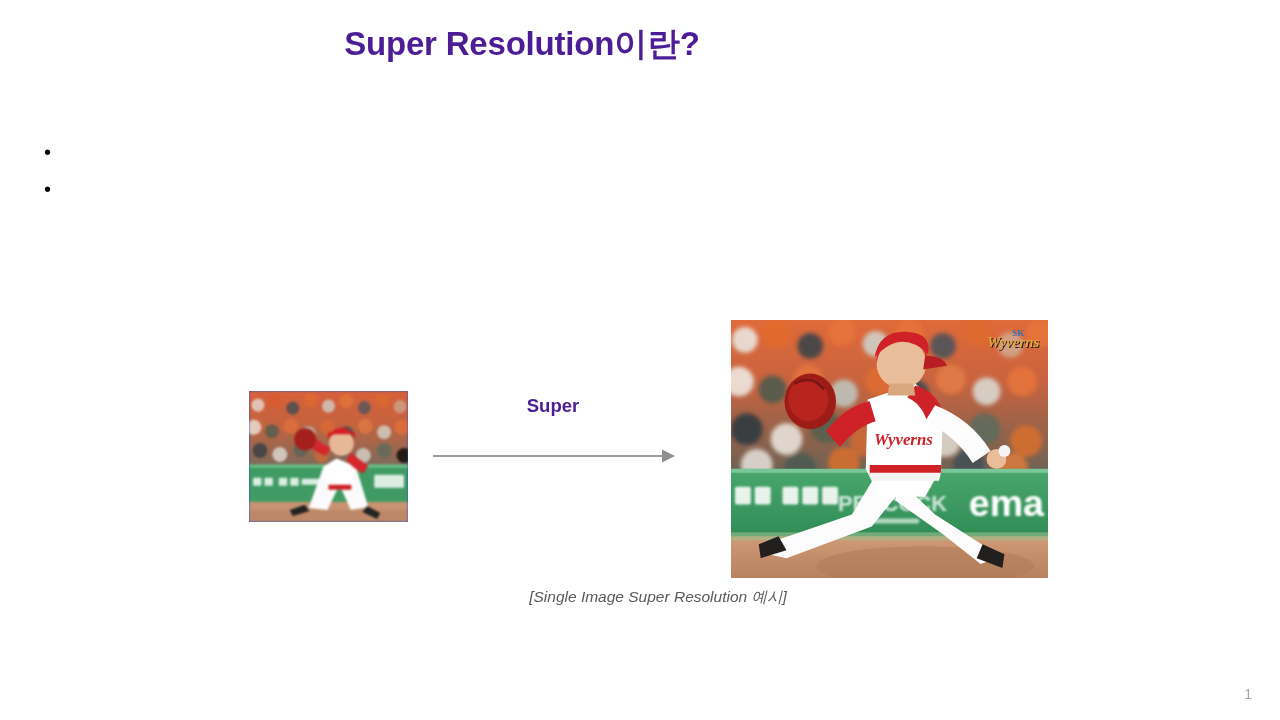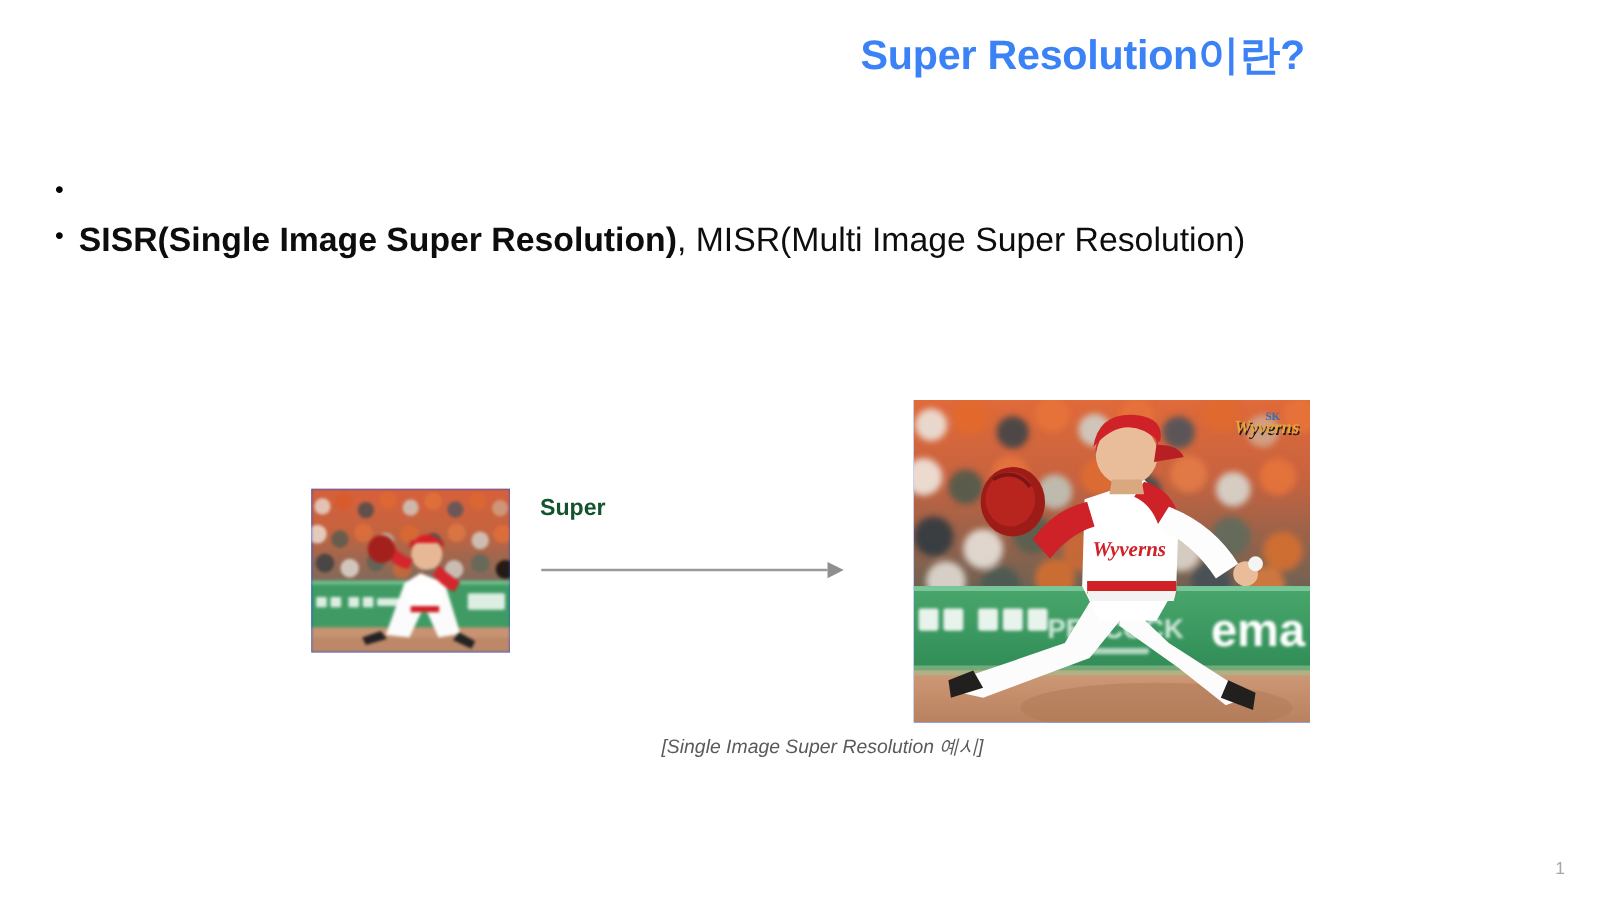--- a/index.html
+++ b/index.html
@@ -15,24 +15,24 @@
     font-family: "Liberation Sans", "DejaVu Sans", sans-serif;
     color: #000000;
   }
 
   
   #slide-title {
     position: absolute;
     left: 0;
     top: 22px;
     width: 1044px;
-    text-align: right;
+    text-align: center;
     font-size: 33px;
     font-weight: bold;
-    color: #3b82f6;
+    color: #4c1d95;
     letter-spacing: -0.2px;
     white-space: nowrap;
   }
 
   
   #bullet-list {
     position: absolute;
     left: 44px;
     top: 136px;
     width: 1190px;
@@ -91,22 +91,22 @@
   #lowres-photo svg {
     filter: blur(1.1px);
   }
 
   
   #sr-label {
     position: absolute;
     left: 432px;
     top: 92px;
     width: 242px;
-    text-align: left;
-    color: #14532d;
+    text-align: center;
+    color: #4c1d95;
     font-weight: bold;
     font-size: 18.5px;
     line-height: 1.52;
   }
   #sr-arrow {
     position: absolute;
     left: 430px;
     top: 146px;
     width: 248px;
     height: 20px;
@@ -139,21 +139,20 @@
 <div id="slide-title">Super Resolution이란?</div>
 
 <div id="bullet-list">
 
   <div class="bullet-row">
     <span class="bullet-dot">•</span>
   </div>
 
   <div class="bullet-row">
     <span class="bullet-dot">•</span>
-    <span class="bullet-text"><span class="b">SISR(Single Image Super Resolution)</span><span>, MISR(Multi Image Super Resolution)</span></span>
   </div>
 
 </div>
 
 <div id="figure-area">
 
   <div class="photo-frame" id="lowres-photo">
     <svg viewBox="0 0 320 260" preserveAspectRatio="none" aria-hidden="true">
       <defs>
         <linearGradient id="lr-crowd" x1="0" y1="0" x2="0" y2="1">

